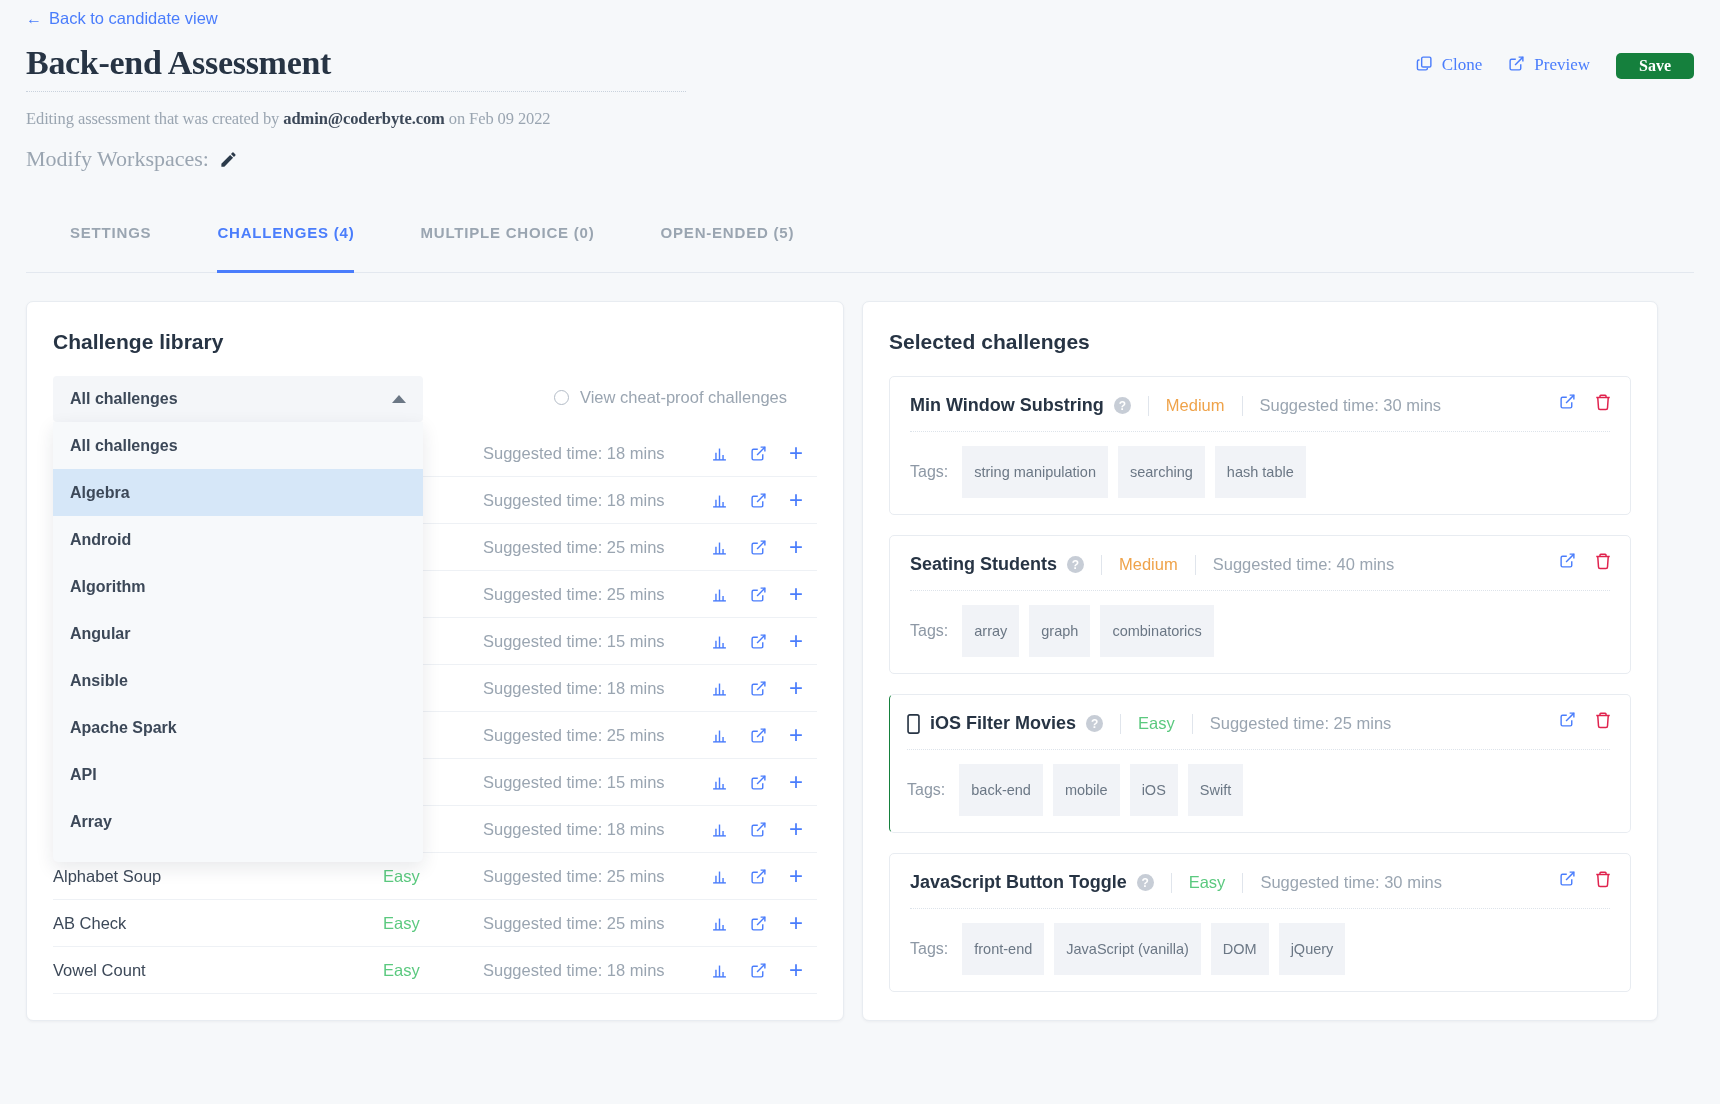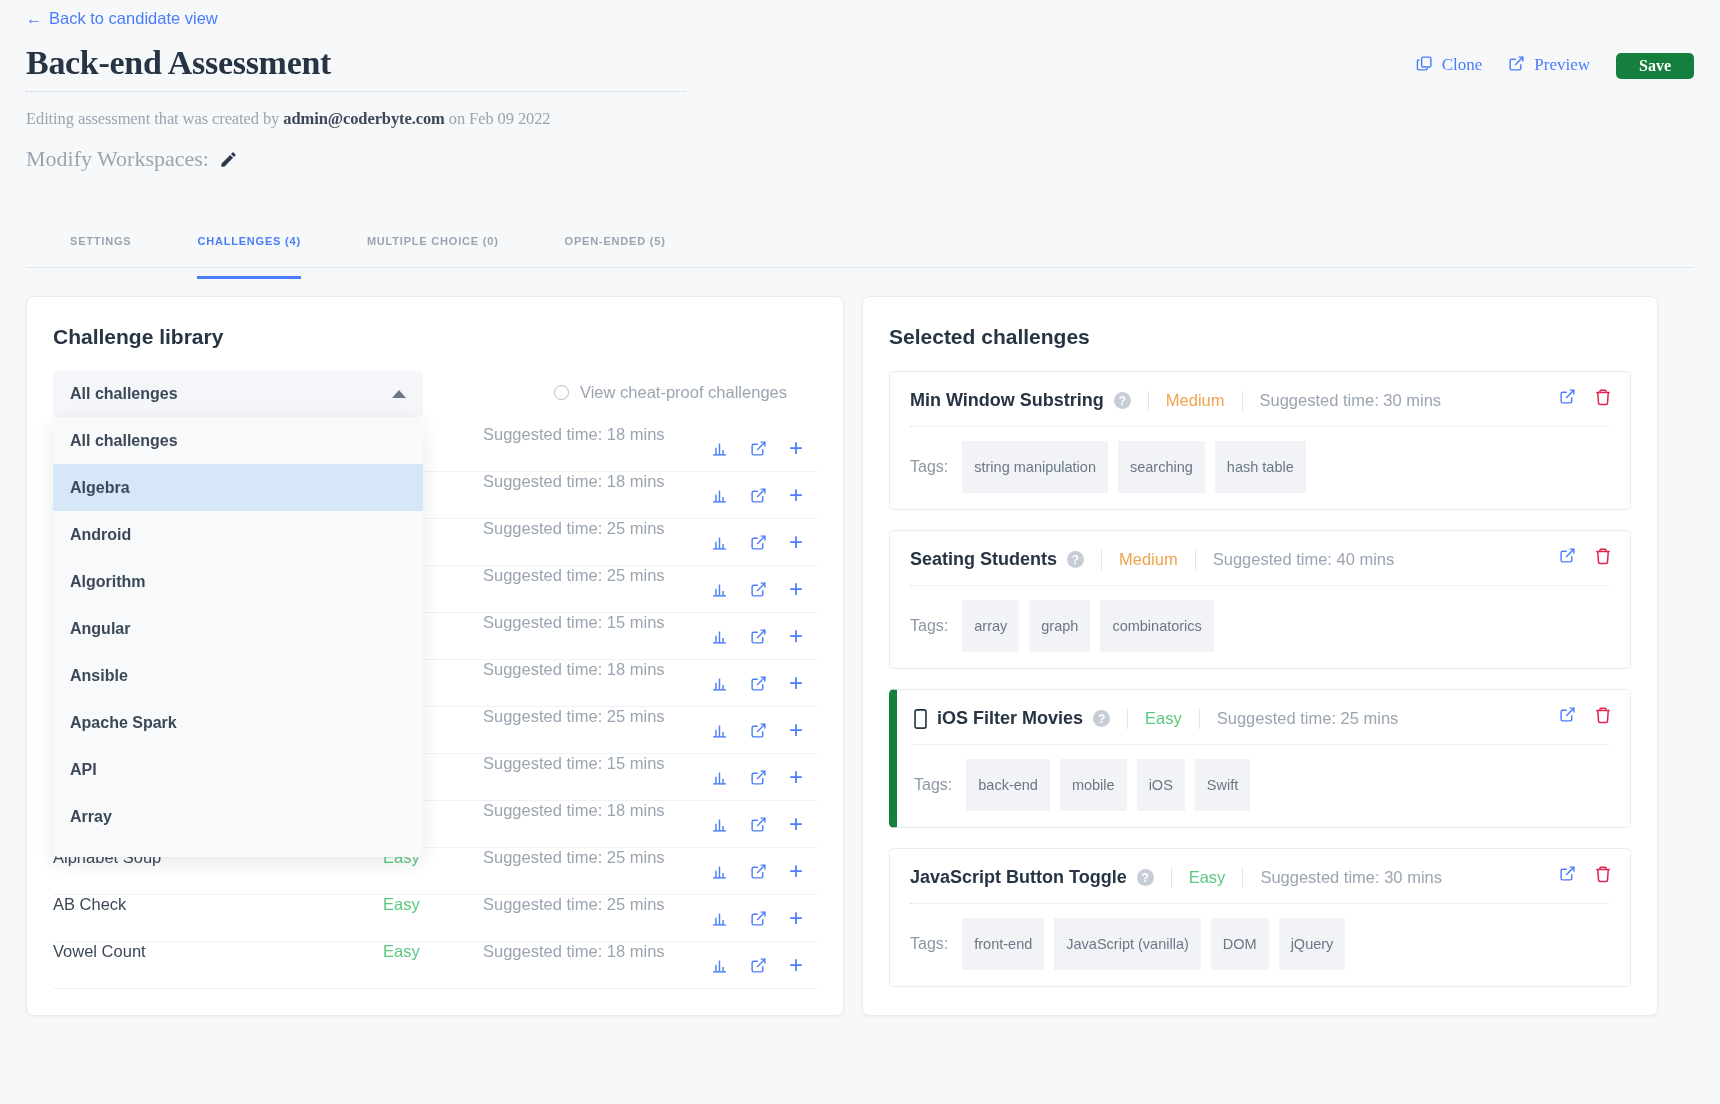--- a/index.html
+++ b/index.html
@@ -50,23 +50,23 @@
     font-family: inherit;
   }
 
   
   .tabs {
     display: flex; margin-top: 38px; border-bottom: 1px solid #e3e8ef;
     gap: 0px;
   }
   .tab {
     padding: 13px 0 29px 0; margin-right: 66px;
-    font-size: 11px; font-weight: bold; letter-spacing: 0.8px;
+    font-size: 15px; font-weight: bold; letter-spacing: 0.8px;
     color: #9aa5b1; cursor: pointer; border-bottom: 3px solid transparent;
-    position: relative; top: 12px;
+    position: relative; top: 1px;
     white-space: nowrap;
   }
   .tab:first-child { margin-left: 44px; }
   .tab.active { color: #4a7dfc; border-bottom-color: #4a7dfc; }
 
   
   .columns { display: flex; gap: 18px; margin-top: 28px; align-items: flex-start; }
   .card {
     background: #fff; border-radius: 7px; border: 1px solid #e8ecf1;
     box-shadow: 0 1px 3px rgba(30,40,60,0.05);
@@ -105,38 +105,38 @@
     display: flex; align-items: center; gap: 11px;
     color: #9aa5b1; font-size: 16.5px; cursor: pointer; margin-top: 12px; margin-right: 30px;
   }
   .radio-ring {
     width: 15px; height: 15px; border-radius: 50%; border: 1.6px solid #b3bcc7;
   }
 
   
   .rows { margin-top: 8px; }
   .crow {
-    display: flex; height: 47px;
+    display: flex; align-items: center; height: 47px;
     border-bottom: 1px solid #eef1f5; font-size: 16.5px;
   }
   .crow:last-child { border-bottom: 1px solid #eef1f5; }
   .crow .cname { width: 330px; color: #3c4858; }
   .crow .cdiff { width: 100px; color: #5bc97f; }
   .crow .ctime { flex: 1; color: #9aa5b1; }
   .crow .cicons { display: flex; align-items: center; gap: 22px; padding-right: 14px; }
   .icon-btn { cursor: pointer; display: inline-flex; color: #4a7dfc; }
   .plus-btn { color: #4a7dfc; font-size: 24px; line-height: 1; cursor: pointer; font-weight: 400; }
 
   
   .sel-list { margin-top: 22px; display: flex; flex-direction: column; gap: 20px; }
   .sel-item {
     border: 1px solid #e8ecf1; border-radius: 5px; padding: 18px 20px 16px 20px;
     position: relative; background: #fff;
   }
-  .sel-item.highlighted { border-left: 8px solid #15803d; padding-left: 17px; }
+  .sel-item.highlighted { border-left: 1px solid #15803d; padding-left: 17px; }
   .sel-head { display: flex; align-items: center; gap: 0px; }
   .sel-name { font-size: 18px; font-weight: bold; color: #273444; }
   .q-mark {
     width: 17px; height: 17px; border-radius: 50%; background: #c7cdd6; color: #fff;
     font-size: 12px; font-weight: bold; display: inline-flex; align-items: center;
     justify-content: center; margin-left: 10px; cursor: pointer;
   }
   .vdiv { width: 1px; height: 20px; background: #e0e5ec; margin: 0 17px; }
   .sel-diff { font-size: 16.5px; }
   .sel-diff.medium { color: #efa34a; }

